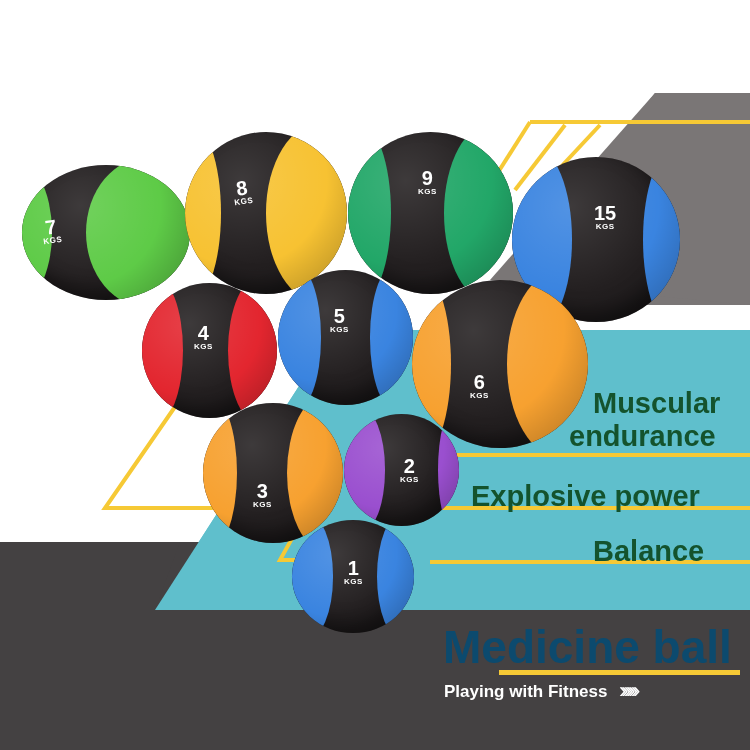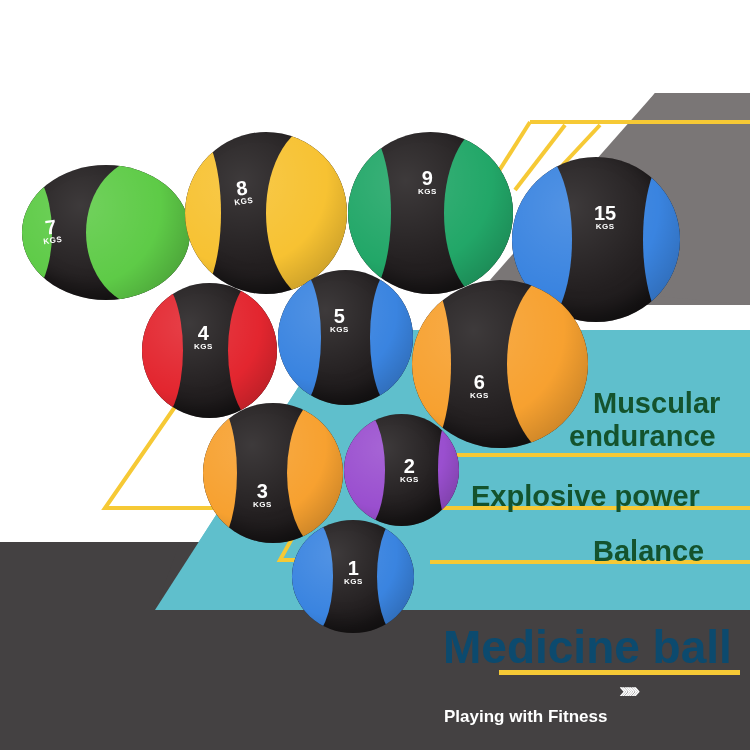--- a/index.html
+++ b/index.html
@@ -7,21 +7,21 @@
   .bg { position:absolute; left:0; top:0; width:750px; height:750px; }
   .ball { position:absolute; border-radius:50%; overflow:hidden; background:#231f20; box-shadow: inset -8px -10px 18px rgba(0,0,0,0.45); }
   .ball .capL, .ball .capR { position:absolute; top:-6%; height:112%; border-radius:50%; }
   .ball .shade { position:absolute; inset:0; border-radius:50%; background:radial-gradient(circle at 35% 30%, rgba(255,255,255,0.12), rgba(0,0,0,0) 55%, rgba(0,0,0,0.3) 100%); pointer-events:none; }
   .ball .lbl { position:absolute; color:#fff; font-weight:bold; text-align:center; line-height:1; font-family:"Liberation Sans", sans-serif; }
   .ball .num { display:block; font-size:20px; }
   .ball .kg { display:block; font-size:8px; letter-spacing:0.5px; }
   .benefit { position:absolute; color:#14532d; font-weight:bold; font-size:29px; line-height:1; white-space:nowrap; }
   .title { position:absolute; left:443px; top:624px; color:#0c4a6e; font-weight:bold; font-size:46px; line-height:1; white-space:nowrap; }
   .title-underline { position:absolute; left:499px; top:670px; width:241px; height:5px; background:#f6c935; }
-  .subtitle { position:absolute; left:444px; top:683px; color:#ffffff; font-weight:bold; font-size:17px; line-height:1; white-space:nowrap;margin-top:25px; }
+  .subtitle { position:absolute; left:444px; top:683px; color:#ffffff; font-weight:bold; font-size:17px; line-height:1; white-space:nowrap; }
   .chevrons { position:absolute; left:619px; top:680px; color:#ffffff; font-size:22px; line-height:1; letter-spacing:-5px; white-space:nowrap; }
 </style>
 </head>
 <body>
 
 <svg class="bg" viewBox="0 0 750 750" xmlns="http://www.w3.org/2000/svg">
 
   <polygon points="655,93 750,93 750,305 490,305 " fill="#7a7676"></polygon>
   <polygon points="655,93 750,93 750,305 490,280" fill="#7a7676"></polygon>
 

